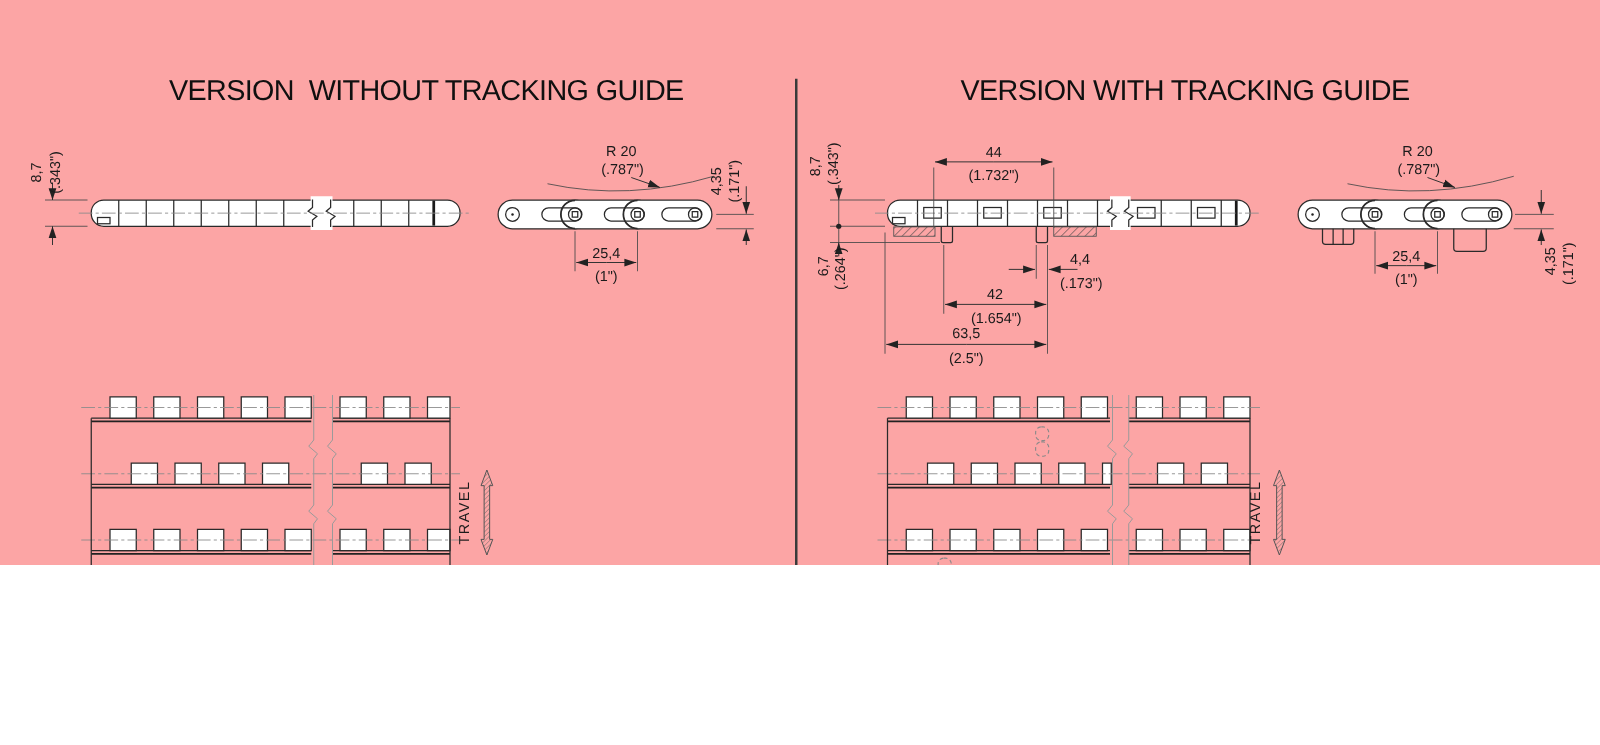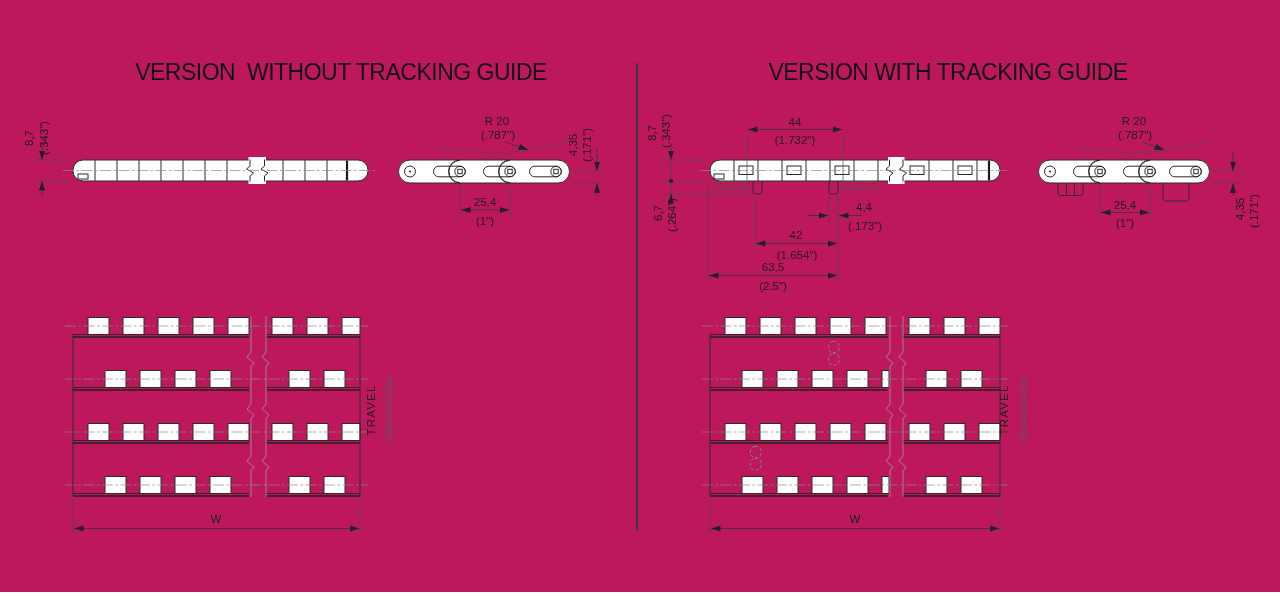--- a/index.html
+++ b/index.html
@@ -1,16 +1,16 @@
 <!DOCTYPE html>
 <html><head>
 <meta charset="utf-8">
 <style>
   html,body{margin:0;padding:0;background:#fff;}
-  .canvas{position:relative;width:1280px;height:592px;background:#be185d;overflow:hidden;}
+  .canvas{position:relative;width:1280px;height:452px;background:#fca5a5;overflow:hidden;}
   svg{display:block;}
   .s1 {stroke:#2a2a2a;stroke-width:1;fill:none;}
   .s1f{stroke:#2a2a2a;stroke-width:1;fill:#fff;}
   .s1b{stroke:#222;stroke-width:1.4;fill:none;}
   .s2 {stroke:#1a1a1a;stroke-width:2.2;fill:none;}
   .wh {fill:#fff;stroke:none;}
   .ext{stroke:#4a4a4a;stroke-width:0.7;fill:none;}
   .dim{stroke:#333;stroke-width:0.8;fill:none;}
   .cl {stroke:#8a8a8a;stroke-width:0.7;stroke-dasharray:11 2.5 2.5 2.5;fill:none;}
   .brk{stroke:#9a9a9a;stroke-width:0.8;fill:none;}

